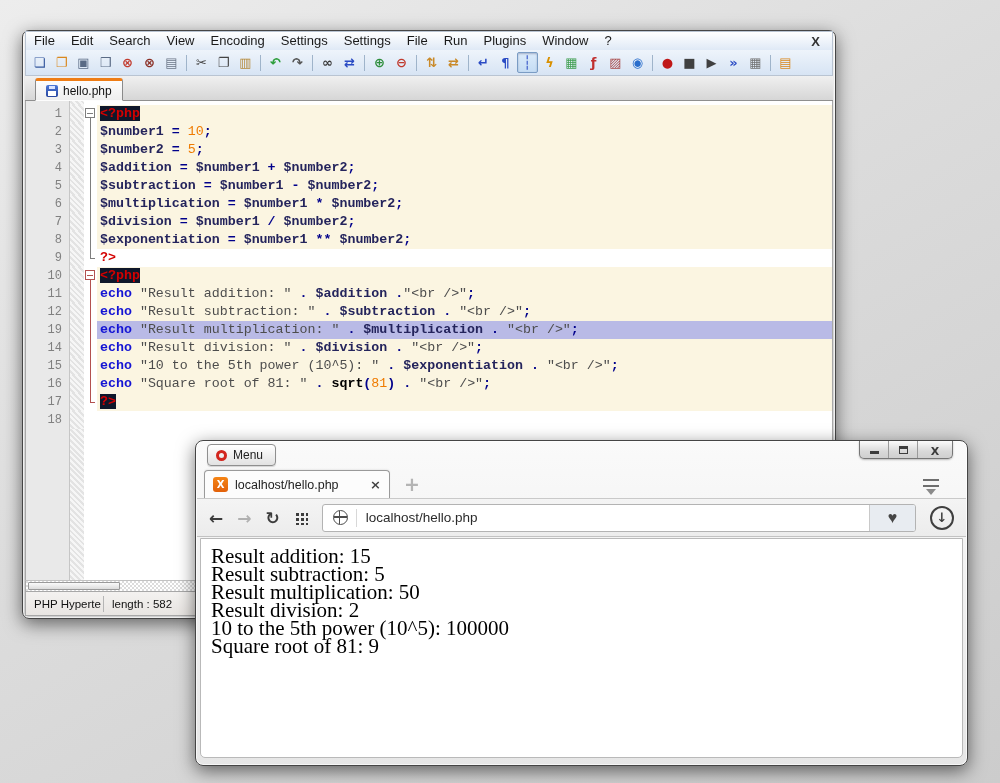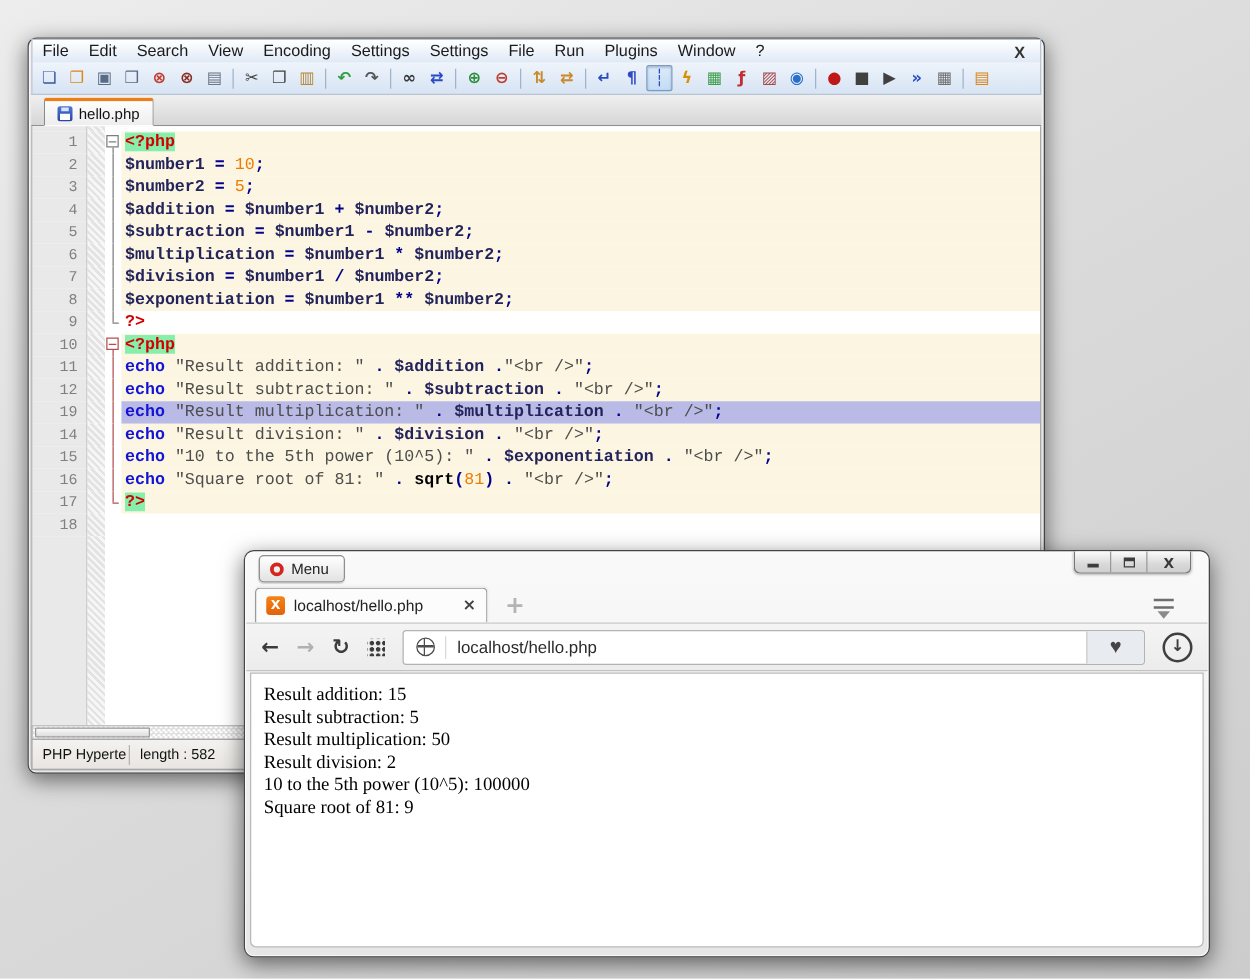--- a/index.html
+++ b/index.html
@@ -50,21 +50,21 @@
   .f-line::before { content:""; position:absolute; left:6px; top:0; bottom:0; width:1px; background:currentColor; }
   .f-open::after { content:""; position:absolute; left:6px; top:13px; bottom:0; width:1px; background:currentColor; }
   .fbox { position:absolute; left:1px; top:3px; width:10px; height:10px; border:1px solid currentColor; background:#fff; }
   .fbox::before { content:""; position:absolute; left:1px; top:3.5px; width:6px; height:1px; background:currentColor; }
   .f-end::before { content:""; position:absolute; left:6px; top:0; height:9px; width:1px; background:currentColor; }
   .f-end::after { content:""; position:absolute; left:6px; top:9px; width:5px; height:1px; background:currentColor; }
   .codetext { flex:1 1 auto; white-space:pre; font-size:13.3px; line-height:18px; padding-left:3px; color:#000; }
   .bg-php .codetext { background:#fbf5e1; }
   .bg-plain .codetext { background:#ffffff; }
   .bg-sel .codetext { background:#b9bae6; }
-  .tk-t { color:#d40000; font-weight:bold; } .tk-hl { background:#86efac; }
+  .tk-t { color:#d40000; font-weight:bold; } .tk-hl { background:#0f172a; }
   .tk-k { color:#1414d4; font-weight:bold; }
   .tk-v { color:#24245c; font-weight:bold; }
   .tk-s { color:#4d4d4d; }
   .tk-n { color:#ef7b00; }
   .tk-o { color:#00008b; font-weight:bold; }
   .tk-f { color:#000; font-weight:bold; }
 
   .np-hscroll { height:12px; background:repeating-conic-gradient(#ffffff 0 25%,#dcdcdc 0 50%) 0 0/4px 4px; border:1px solid #a8a8a8; border-top:1px solid #c2c2c2; position:relative; }
   .np-hthumb { position:absolute; left:2px; top:1px; width:92px; height:8px; background:linear-gradient(#fafafa,#dcdcdc); border:1px solid #9a9a9a; border-radius:1px; }
   .np-status { height:24px; background:linear-gradient(#f4f2f0,#e8e5e2); border:1px solid #a8a8a8; border-top:none; display:flex; align-items:center; font-size:11.5px; color:#111; }
@@ -92,21 +92,21 @@
   .grid-ic { width:14px; height:14px; background-image:radial-gradient(#3c3c3c 1.6px, transparent 1.7px); background-size:5px 5px; background-position:1px 1px; }
   .urlbar { flex:1; height:28px; background:#fff; border:1px solid #b3b3b3; border-radius:3px; display:flex; align-items:center; overflow:hidden; }
   .globe { width:15px; height:15px; border-radius:50%; border:1.5px solid #4c4c4c; margin:0 8px 0 10px; position:relative; flex:0 0 15px; }
   .globe::before { content:""; position:absolute; left:0; right:0; top:5px; height:1.5px; background:#4c4c4c; }
   .globe::after { content:""; position:absolute; left:5px; top:0; bottom:0; width:1.5px; background:#4c4c4c; }
   .url-sep { width:1px; height:18px; background:#d8d8d8; margin-right:9px; }
   .url-text { flex:1; font-size:13.5px; color:#2b2b2b; }
   .heart-box { width:46px; align-self:stretch; background:#e8ecf1; border-left:1px solid #c9c9c9; display:flex; align-items:center; justify-content:center; font-size:16px; color:#454545; }
   .dl-btn { width:24px; height:24px; border:2px solid #3f3f3f; border-radius:50%; display:flex; align-items:center; justify-content:center; font:bold 13px "DejaVu Sans",sans-serif; color:#3f3f3f; }
   .op-page { position:absolute; left:4px; right:4px; top:97px; bottom:7px; background:#fff; border:1px solid #b9b9b9; border-radius:0 0 5px 5px;
-             font-family:"Liberation Serif",serif; font-size:15px; line-height:18px; color:#000; padding:8px 0 0 10px; overflow:hidden; }
+             font-family:"Liberation Serif",serif; font-size:21px; line-height:18px; color:#000; padding:8px 0 0 10px; overflow:hidden; }
 </style>
 </head>
 <body>
 
 <div class="desktop">
 
   <div class="win np">
 
     <div class="np-menubar">
       <span style="display:flex;">

